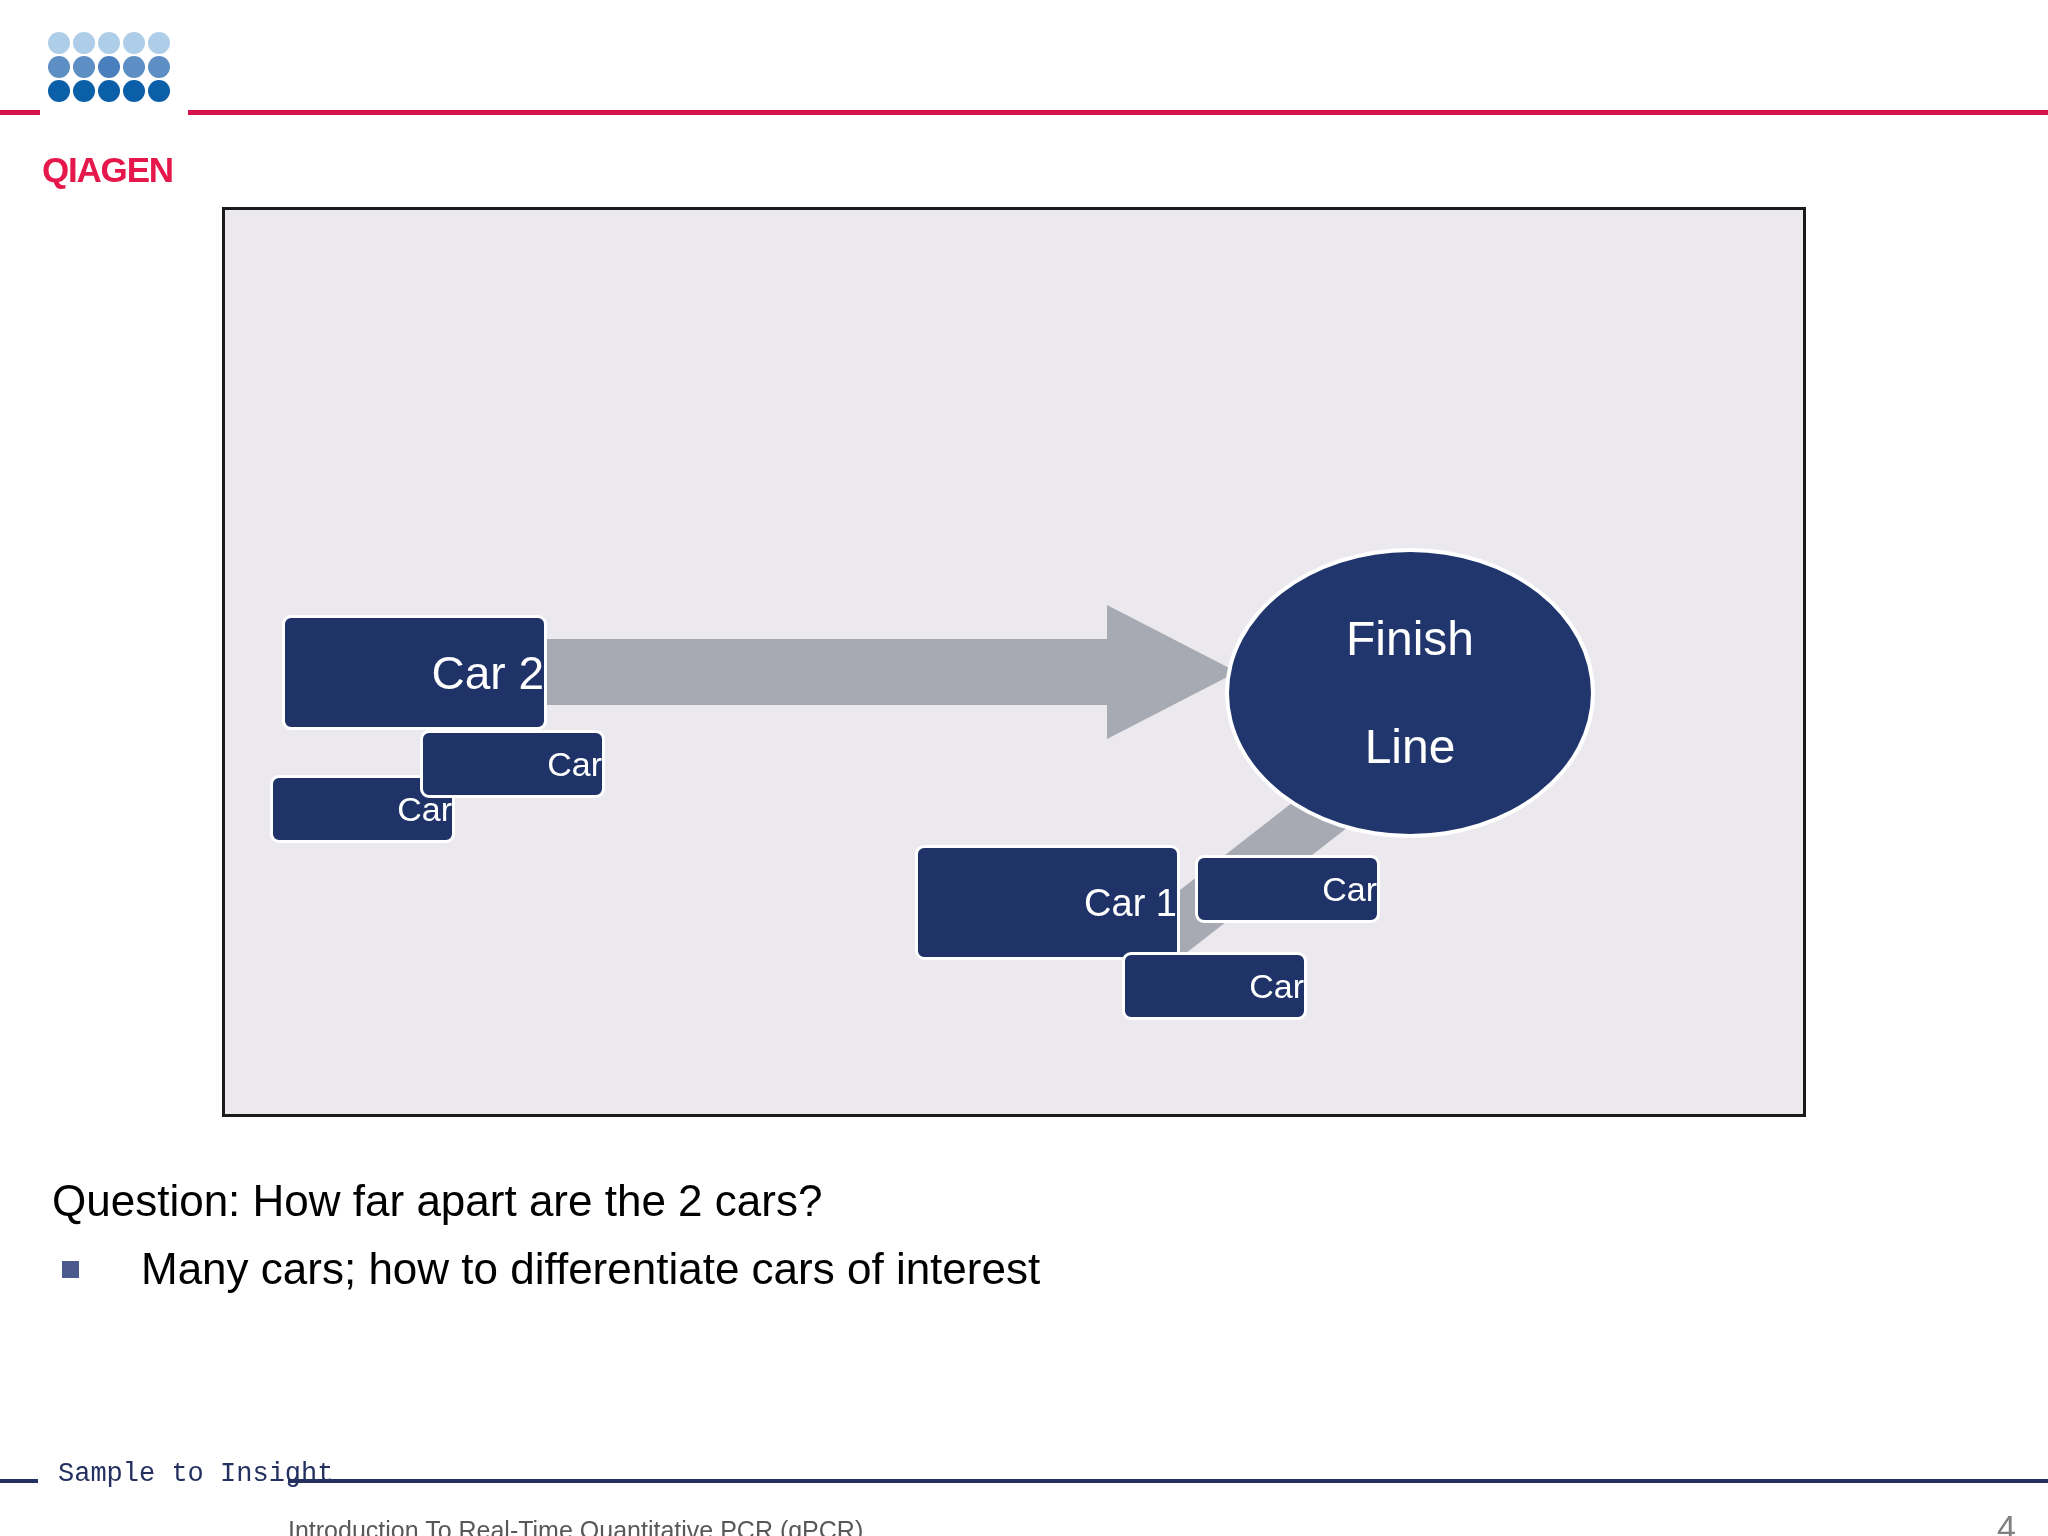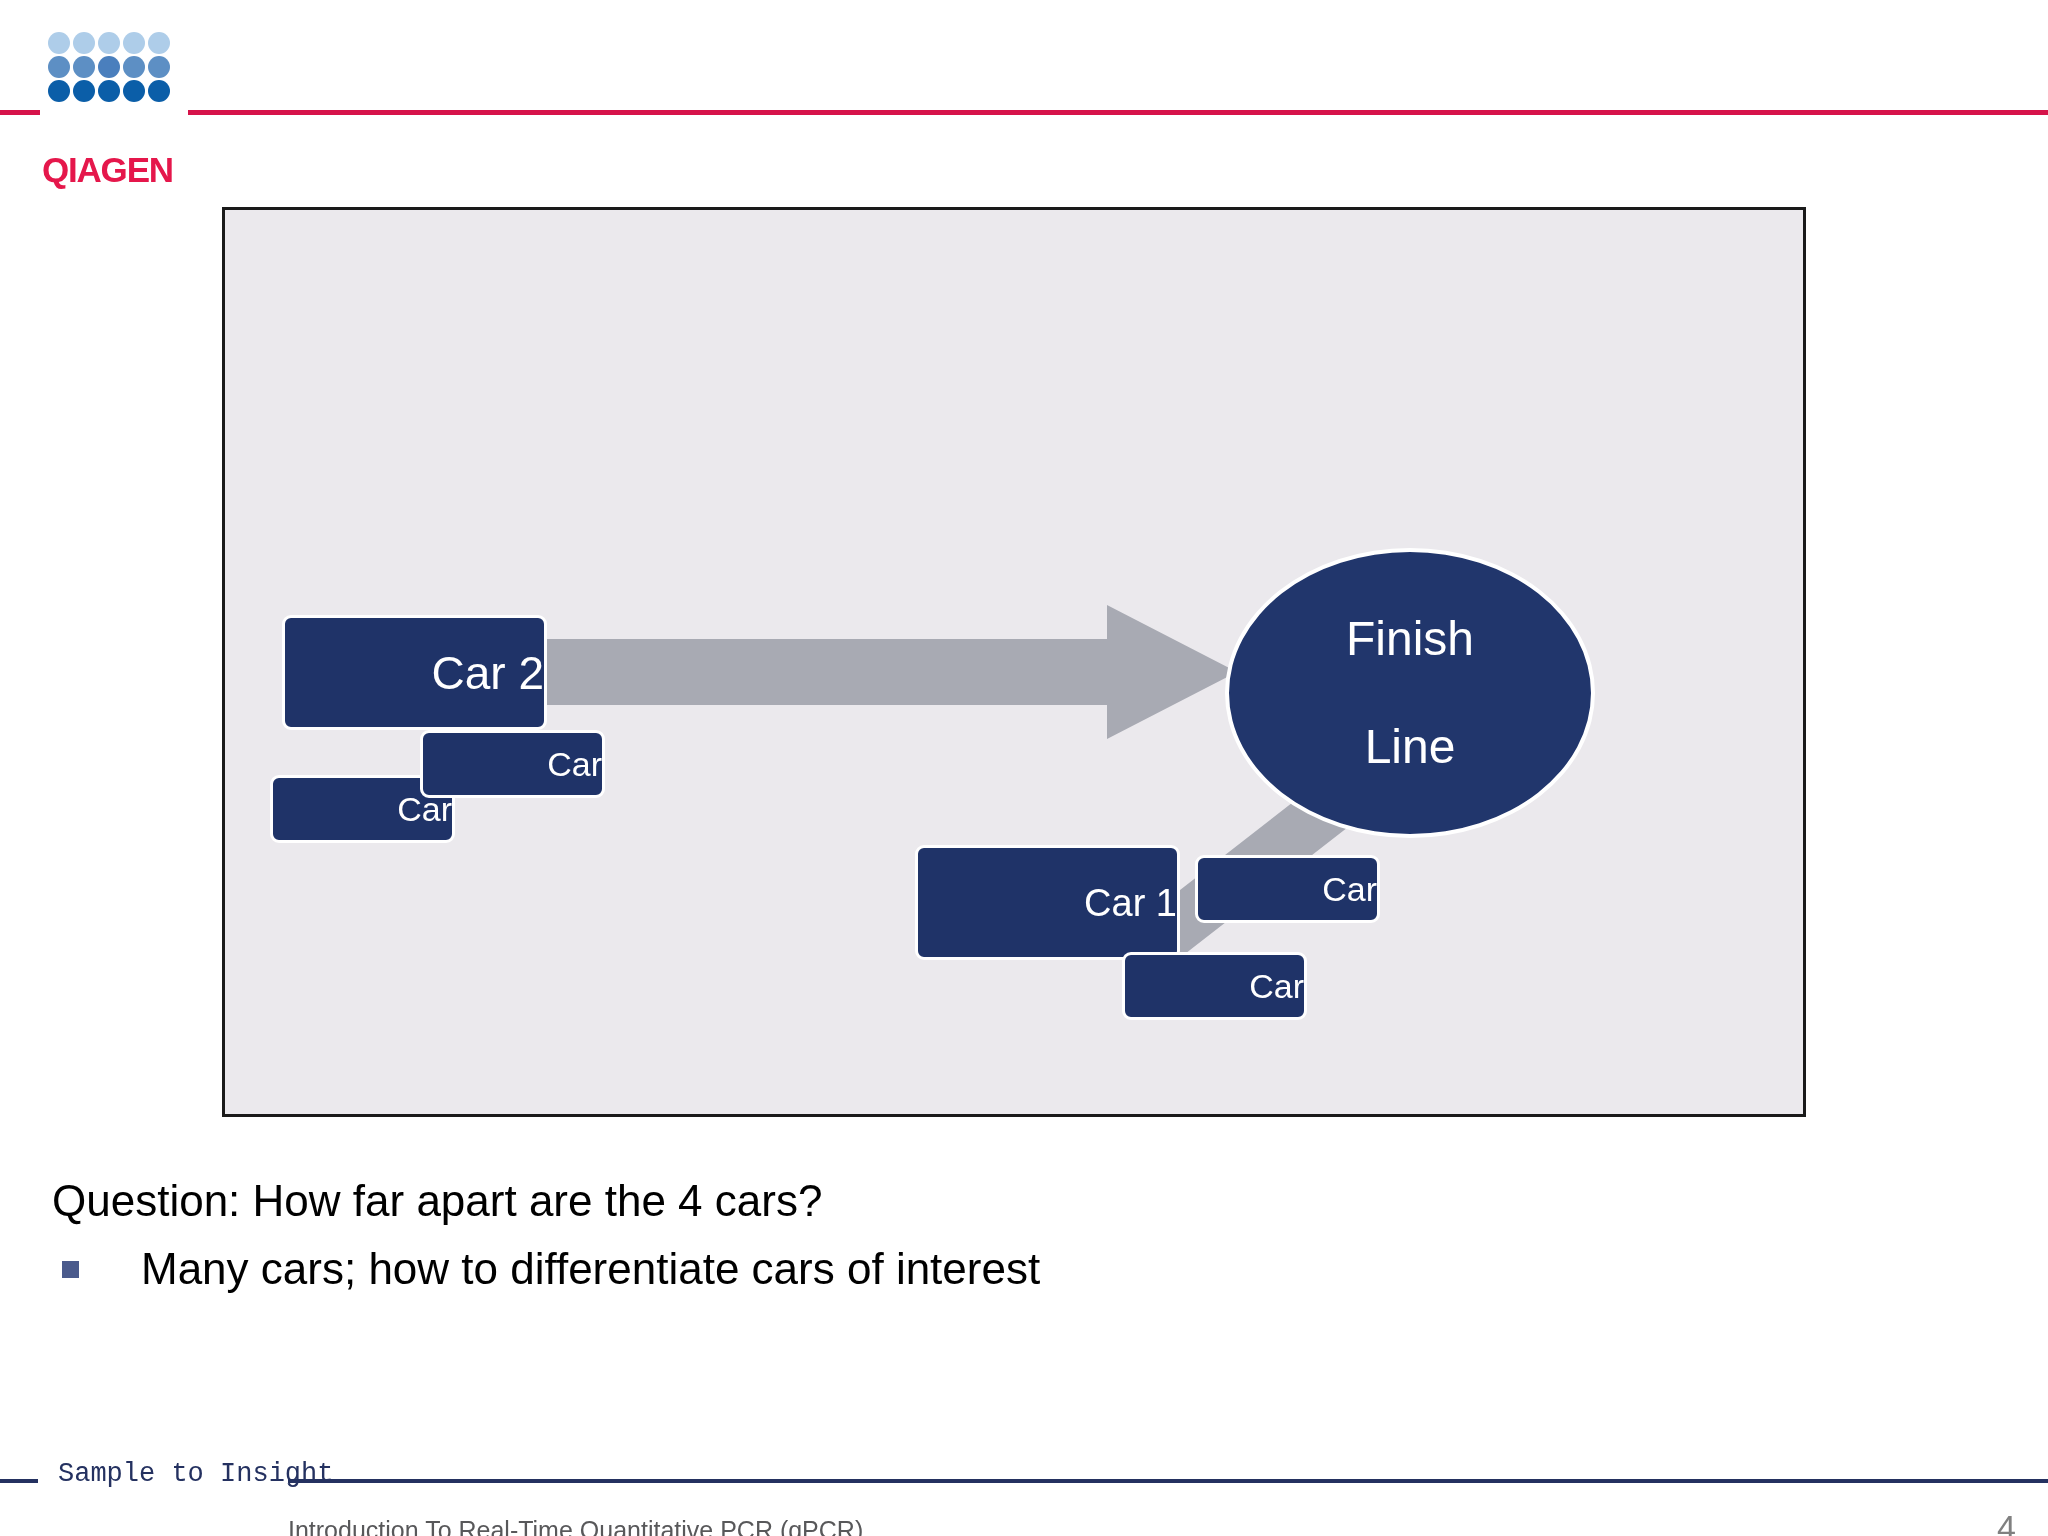--- a/index.html
+++ b/index.html
@@ -323,21 +323,21 @@
   <div class="car-box" id="car-small-4">
     <span>Car</span>
   </div>
 
   <div id="finish-line-ellipse">
     <span>Finish</span>
     <span>Line</span>
   </div>
 </div>
 
-<div id="question-line">Question: How far apart are the 4 cars?</div>
+<div id="question-line">Question: How far apart are the 2 cars?</div>
 
 <div id="bullet-row">
   <span id="bullet-marker"></span>
   <span id="bullet-text">Many cars; how to differentiate cars of interest</span>
 </div>
 
 <div id="footer-rule-left"></div>
 <div id="footer-tagline">Sample to Insight</div>
 <div id="footer-rule-right"></div>
 <div id="footer-subtitle">Introduction To Real-Time Quantitative PCR (qPCR)</div>

